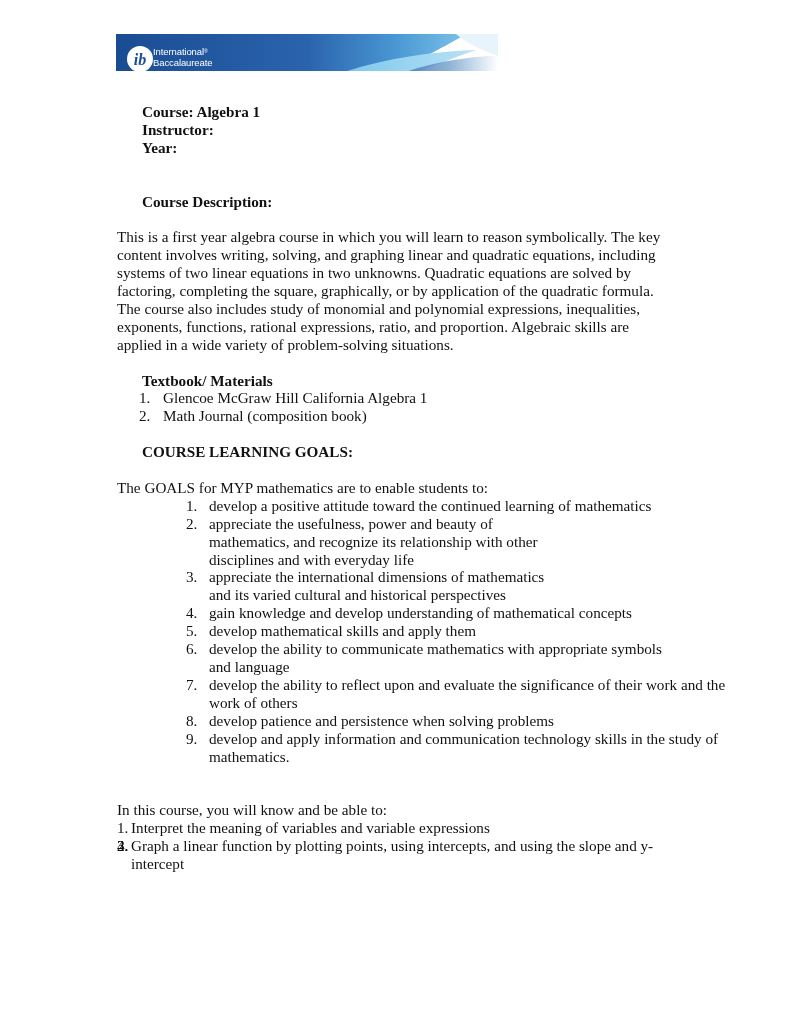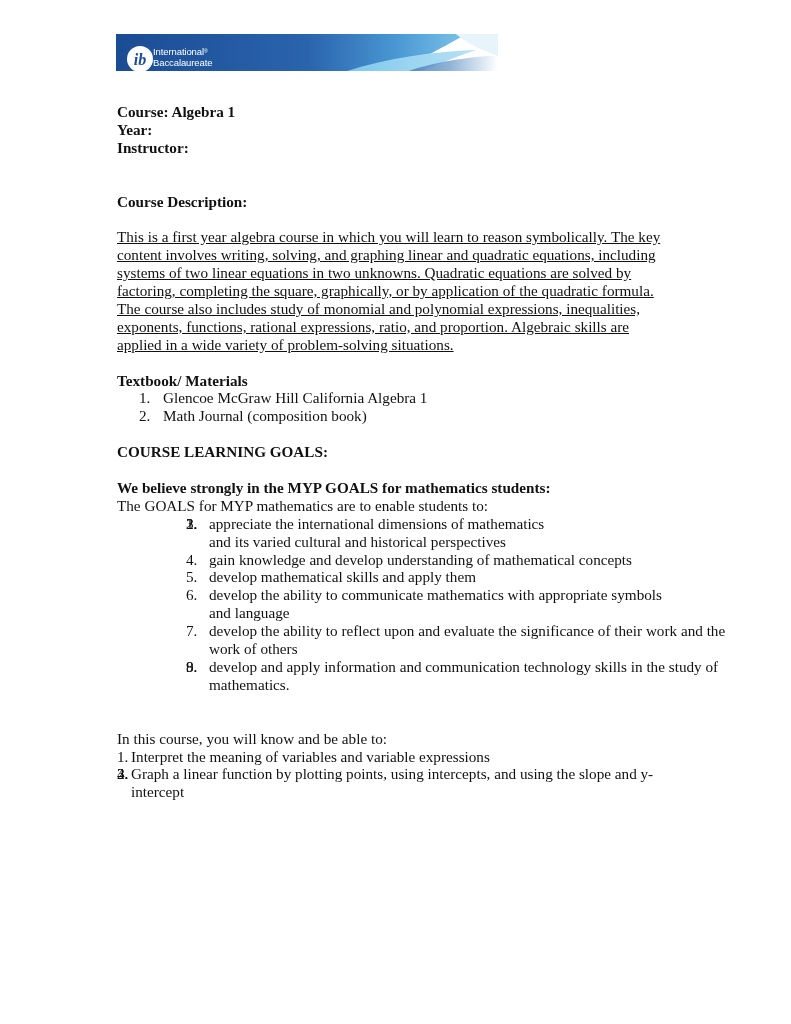--- a/index.html
+++ b/index.html
@@ -36,24 +36,24 @@
       line-height: 11px;
       letter-spacing: -0.1px;
     }
     .logo-text sup { font-size: 5px; vertical-align: top; }
     .page {
       position: absolute;
       left: 117px;
       top: 103px;
       width: 580px;
     }
-    .b { font-weight: bold; }
+    .b { font-weight: bold; margin-left: 25px; }
     .line { white-space: nowrap; }
     .gap { height: 17.9px; }
-    .para { white-space: normal; text-decoration: underline; }
+    .para { white-space: normal; }
     .mat-list { margin: 0; padding: 0; list-style: none; }
     .mat-list li { padding-left: 46px; position: relative; }
     .mat-list li .num { position: absolute; left: 22px; }
     .goal-list { margin: 0; padding: 0; list-style: none; }
     .goal-list li { position: relative; padding-left: 92px; }
     .goal-list li .num { position: absolute; left: 69px; }
     .acad-list { margin: 0; padding: 0; list-style: none; }
     .acad-list li { position: relative; padding-left: 14px; }
     .acad-list li .num { position: absolute; left: 0; }
     .indent-head { padding-left: 3px; }
@@ -89,49 +89,48 @@
     <text x="24" y="31" text-anchor="middle" fill="#1a4c93" font-family="Liberation Serif, serif" font-weight="bold" font-size="16" font-style="italic">ib</text>
   </svg>
   <div class="logo-text">
     <div><span>International</span><sup>®</sup></div>
     <div>Baccalaureate</div>
   </div>
 </div>
 
 <div class="page">
   <div class="b line">Course: Algebra 1</div>
+  <div class="b line">Instructor:</div>
   <div class="b line">Year:</div>
-  <div class="b line">Instructor:</div>
   <div class="gap"></div>
   <div class="gap"></div>
   <div class="b line">Course Description:</div>
   <div class="gap"></div>
   <div class="para" style="width:555px;">This is a first year algebra course in which you will learn to reason symbolically. The key content involves writing, solving, and graphing linear and quadratic equations, including systems of two linear equations in two unknowns. Quadratic equations are solved by factoring, completing the square, graphically, or by application of the quadratic formula. The course also includes study of monomial and polynomial expressions, inequalities, exponents, functions, rational expressions, ratio, and proportion. Algebraic skills are applied in a wide variety of problem-solving situations.</div>
   <div class="gap"></div>
 
   <div class="b line">Textbook/ Materials</div>
   <ul class="mat-list">
     <li><span class="num">1.</span><span>Glencoe McGraw Hill California Algebra 1</span></li>
     <li><span class="num">2.</span><span>Math Journal (composition book)</span></li>
   </ul>
   <div class="gap"></div>
 
   <div class="b line">COURSE LEARNING GOALS:</div>
   <div class="gap"></div>
-  <div class="b line">We believe strongly in the MYP GOALS for mathematics students:</div>
   <div class="line">The GOALS for MYP mathematics are to enable students to:</div>
   <ol class="goal-list" style="width:560px;">
-    <li><span class="num">1.</span></li>
-    <li style="width:360px;"><span class="num">2.</span></li>
+    <li><span class="num">1.</span><span>develop a positive attitude toward the continued learning of mathematics</span></li>
+    <li style="width:360px;"><span class="num">2.</span><span>appreciate the usefulness, power and beauty of mathematics, and recognize its relationship with other disciplines and with everyday life</span></li>
     <li style="width:360px;"><span class="num">3.</span><span>appreciate the international dimensions of mathematics and its varied cultural and historical perspectives</span></li>
     <li><span class="num">4.</span><span>gain knowledge and develop understanding of mathematical concepts</span></li>
     <li><span class="num">5.</span><span>develop mathematical skills and apply them</span></li>
     <li><span class="num">6.</span><span>develop the ability to communicate mathematics with appropriate symbols and language</span></li>
     <li style="width:540px;"><span class="num">7.</span><span>develop the ability to reflect upon and evaluate the significance of their work and the work of others</span></li>
-    <li><span class="num">8.</span></li>
+    <li><span class="num">8.</span><span>develop patience and persistence when solving problems</span></li>
     <li style="width:540px;"><span class="num">9.</span><span>develop and apply information and communication technology skills in the study of mathematics.</span></li>
   </ol>
   <div class="gap"></div>
 
   <div class="gap"></div>
   <div class="line">In this course, you will know and be able to:</div>
   <ol class="acad-list" style="width:545px;">
     <li><span class="num">1.</span><span>Interpret the meaning of variables and variable expressions</span></li>
     <li><span class="num">2.</span></li>
     <li><span class="num">3.</span></li>

